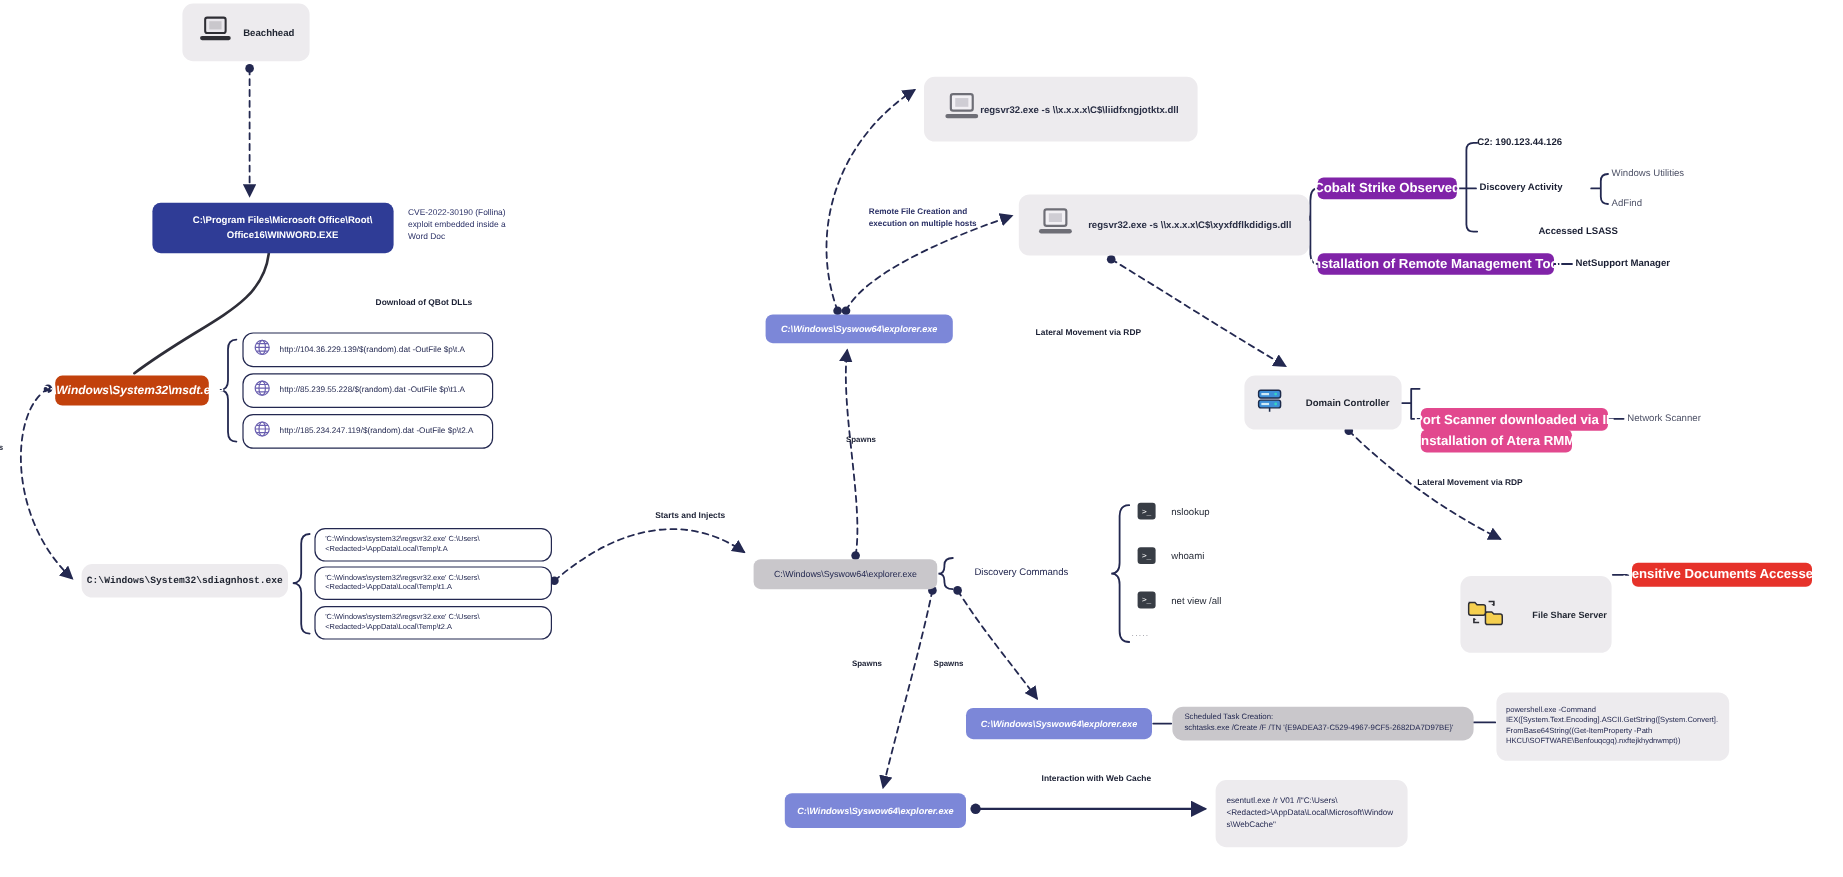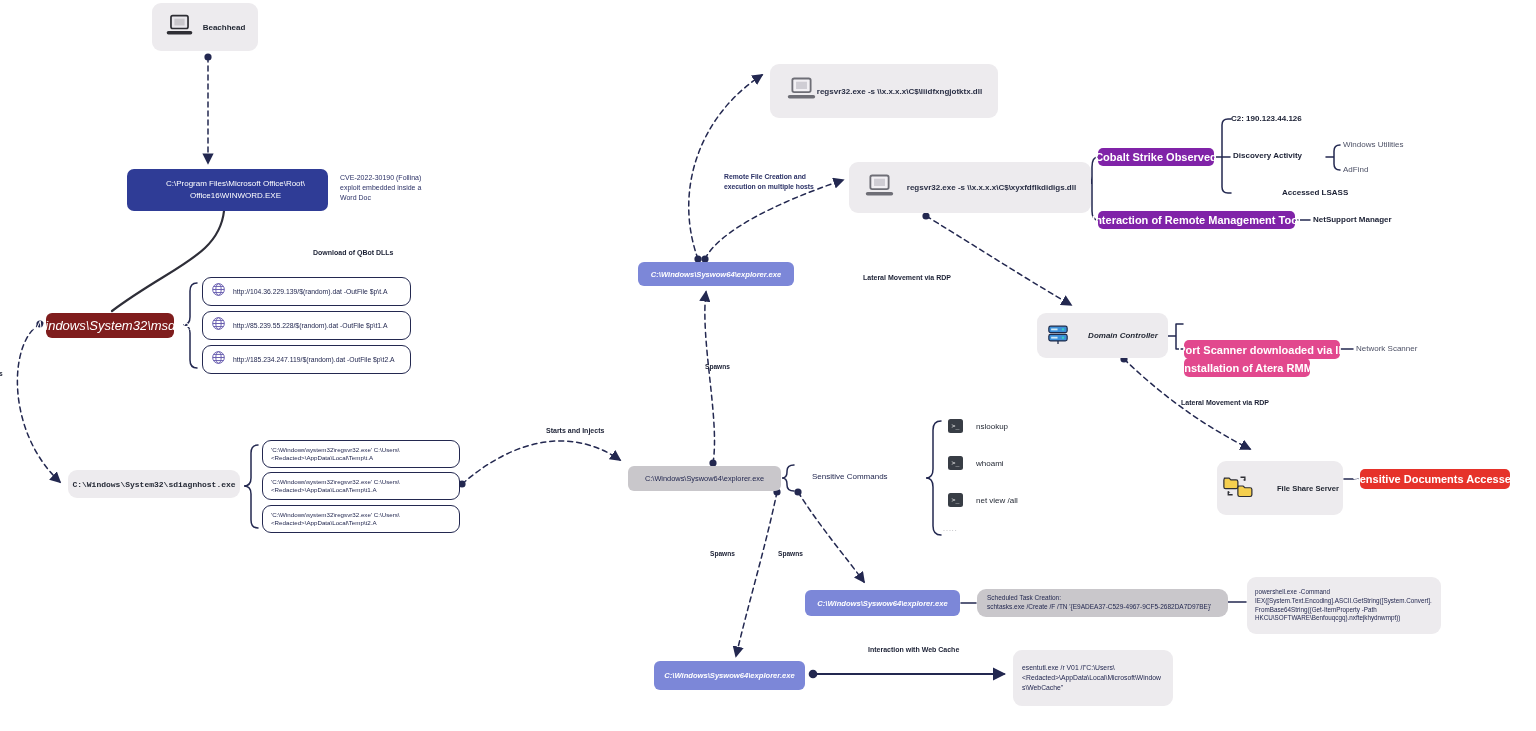--- a/index.html
+++ b/index.html
@@ -3,23 +3,23 @@
 <meta charset="utf-8">
 <style>
   html,body{margin:0;padding:0;}
   body{width:1536px;height:731px;background:#ffffff;position:relative;overflow:hidden;
        font-family:"Liberation Sans",sans-serif;color:#232850;}
   #canvas{position:absolute;inset:0;width:1536px;height:731px;}
   svg.wires{position:absolute;left:0;top:0;z-index:0;}
   .node{position:absolute;z-index:2;display:flex;align-items:center;justify-content:center;
         box-sizing:border-box;text-align:center;}
   .light{background:#edebee;border-radius:9px;}
-  .indigo{background:#2f3c96;border-radius:7px;color:#fff;font-weight:normal;font-size:8px;line-height:1.5;padding-left:16px;}
+  .indigo{background:#2f3c96;border-radius:7px;color:#fff;font-weight:bold;font-size:8px;line-height:1.5;padding-left:16px;}
   .purple{background:#7c87d8;border-radius:6px;color:#fff;font-weight:bold;font-style:italic;font-size:7.6px;}
-  .lavender{background:#7f1d1d;border-radius:6px;color:#fff;font-weight:normal;font-style:italic;font-size:13px;}
+  .lavender{background:#c2410c;border-radius:6px;color:#fff;font-weight:bold;font-style:italic;font-size:10px;}
   .graybox{background:#c9c7cb;border-radius:6px;color:#232850;font-size:7.4px;}
   .cmdbox{position:absolute;z-index:2;background:#fff;border:1.4px solid #232850;border-radius:9px;
           display:flex;align-items:center;box-sizing:border-box;gap:7px;padding:3px 8px;}
   .cmdtext{font-size:6.8px;color:#232850;text-align:left;}
   .cmd2{font-size:6.2px;line-height:1.3;}
   .badge{position:absolute;z-index:2;border-radius:5px;color:#fff;display:flex;align-items:center;
          justify-content:center;font-weight:bold;font-size:11px;box-sizing:border-box;white-space:nowrap;}
   .bpurple{background:#8023a8;}
   .bpink{background:#e2488e;}
   .bred{background:#e6322a;}
@@ -139,21 +139,21 @@
 <div class="cmdbox" style="left:262px;top:472px;width:198px;height:28px;">
   <span class="cmdtext cmd2 wrap">'C:\Windows\system32\regsvr32.exe' C:\Users\&lt;Redacted&gt;\AppData\Local\Temp\t1.A</span>
 </div>
 <div class="cmdbox" style="left:262px;top:505px;width:198px;height:28px;">
   <span class="cmdtext cmd2 wrap">'C:\Windows\system32\regsvr32.exe' C:\Users\&lt;Redacted&gt;\AppData\Local\Temp\t2.A</span>
 </div>
 
 <div class="lbl b" style="left:546px;top:427px;font-size:7px;color:#1a1f33;">Starts and Injects</div>
 
 <div class="node graybox" style="left:628px;top:466px;width:153px;height:25px;">C:\Windows\Syswow64\explorer.exe</div>
-<div class="lbl" style="left:812px;top:472px;font-size:8px;color:#232850;">Sensitive Commands</div>
+<div class="lbl" style="left:812px;top:472px;font-size:8px;color:#232850;">Discovery Commands</div>
 
 <div class="termrow" style="left:948px;top:419px;">
   <span class="term"></span>
   <span class="termlabel">nslookup</span>
 </div>
 <div class="termrow" style="left:948px;top:456px;">
   <span class="term"></span>
   <span class="termlabel">whoami</span>
 </div>
 <div class="termrow" style="left:948px;top:493px;">
@@ -187,43 +187,43 @@
   <span style="font-size:8px;font-weight:bold;color:#2a2f45;">regsvr32.exe -s \\x.x.x.x\C$\xyxfdflkdidigs.dll</span>
 </div>
 <div class="lbl b" style="left:863px;top:274px;font-size:7px;color:#1a1f33;">Lateral Movement via RDP</div>
 
 <div class="badge bpurple" style="left:1098px;top:148px;width:116px;height:18px;">Cobalt Strike Observed</div>
 <div class="lbl sideb" style="left:1231px;top:114px;">C2: 190.123.44.126</div>
 <div class="lbl sideb" style="left:1233px;top:151px;">Discovery Activity</div>
 <div class="lbl sider" style="left:1343px;top:140px;">Windows Utilities</div>
 <div class="lbl sider" style="left:1343px;top:165px;">AdFind</div>
 <div class="lbl sideb" style="left:1282px;top:188px;">Accessed LSASS</div>
-<div class="badge bpurple" style="left:1098px;top:211px;width:197px;height:18px;">Interaction of Remote Management Tool</div>
+<div class="badge bpurple" style="left:1098px;top:211px;width:197px;height:18px;">Installation of Remote Management Tool</div>
 <div class="lbl sideb" style="left:1313px;top:215px;">NetSupport Manager</div>
 
-<div class="node light" style="left:1037px;top:313px;width:131px;height:45px;gap:19px;font-style:italic;">
+<div class="node light" style="left:1037px;top:313px;width:131px;height:45px;gap:19px;">
   <span>
     <svg width="22" height="22" viewBox="0 0 24 24">
       <line x1="12" y1="18" x2="12" y2="23" stroke="#1c2a4a" stroke-width="1.4"></line>
       <rect x="2" y="3.5" width="20" height="7" rx="2" fill="#3d8fd8" stroke="#1c2a4a" stroke-width="1.3"></rect>
       <rect x="2" y="12.5" width="20" height="7" rx="2" fill="#3d8fd8" stroke="#1c2a4a" stroke-width="1.3"></rect>
       <rect x="4.5" y="6" width="7" height="2" fill="#cfeaf6"></rect>
           <rect x="4.5" y="15" width="7" height="2" fill="#cfeaf6"></rect>
       <circle cx="17.5" cy="7" r="1.3" fill="#35d4c0"></circle>
           <circle cx="17.5" cy="16" r="1.3" fill="#35d4c0"></circle>
     </svg>
   </span>
   <span style="font-size:8px;font-weight:bold;color:#1f2430;">Domain Controller</span>
 </div>
 <div class="badge bpink" style="left:1184px;top:314px;width:126px;height:19px;margin-top:44px;">Installation of Atera RMM</div>
 <div class="badge bpink" style="left:1184px;top:340px;width:156px;height:19px;">Port Scanner downloaded via IE</div>
 <div class="lbl sider" style="left:1356px;top:344px;">Network Scanner</div>
 <div class="lbl b" style="left:1181px;top:399px;font-size:7px;color:#1a1f33;">Lateral Movement via RDP</div>
 
-<div class="node light" style="left:1217px;top:461px;width:126px;height:54px;gap:24px;">
+<div class="node light" style="left:1217px;top:480px;width:126px;height:64px;gap:24px;">
   <span>
     <svg width="32" height="28" viewBox="0 0 36 32">
       <path d="M3,7 h6 l2,2 h6 a2,2 0 0 1 2,2 v6 a2,2 0 0 1 -2,2 h-12 a2,2 0 0 1 -2,-2 v-8 a2,2 0 0 1 2,-2 z" fill="#f5cf4f" stroke="#2e2e34" stroke-width="1.4"></path>
       <path d="M19,16 h6 l2,2 h6 a2,2 0 0 1 2,2 v6 a2,2 0 0 1 -2,2 h-12 a2,2 0 0 1 -2,-2 v-8 a2,2 0 0 1 2,-2 z" fill="#f5cf4f" stroke="#2e2e34" stroke-width="1.4"></path>
       <path d="M22,6 h5 v4" fill="none" stroke="#2e2e34" stroke-width="1.5"></path>
       <path d="M27,10 l-2.4,-1 l2.9,-1.4 z" fill="#2e2e34"></path>
       <path d="M13,26 h-5 v-4" fill="none" stroke="#2e2e34" stroke-width="1.5"></path>
       <path d="M8,22 l2.4,1 l-2.9,1.4 z" fill="#2e2e34"></path>
     </svg>
   </span>

